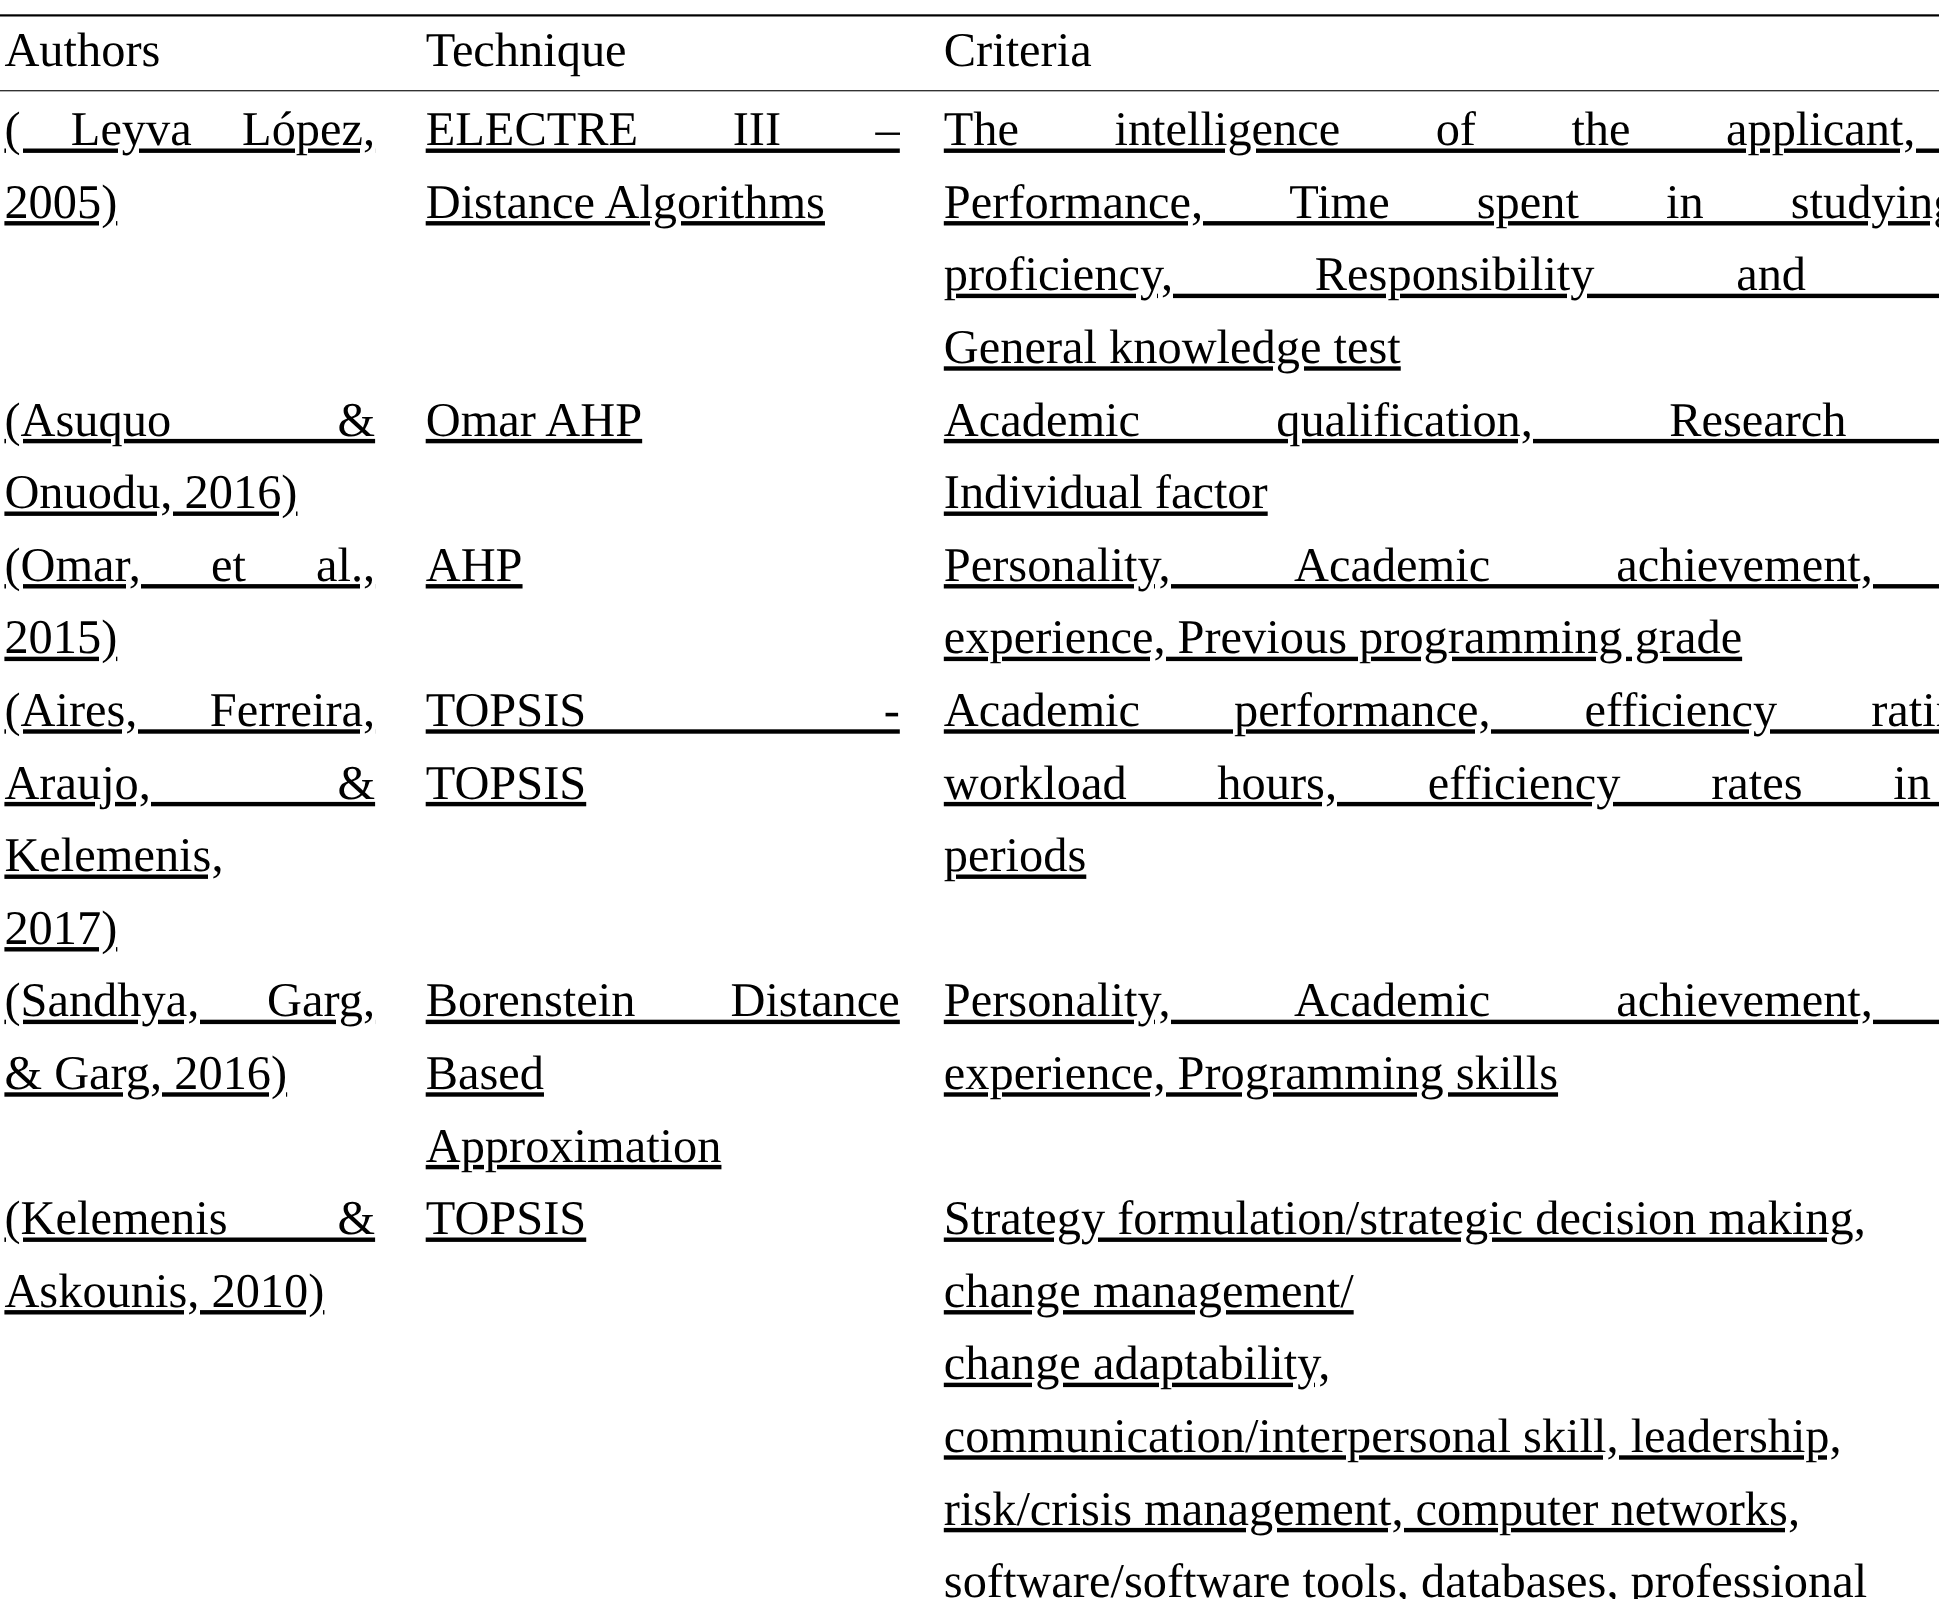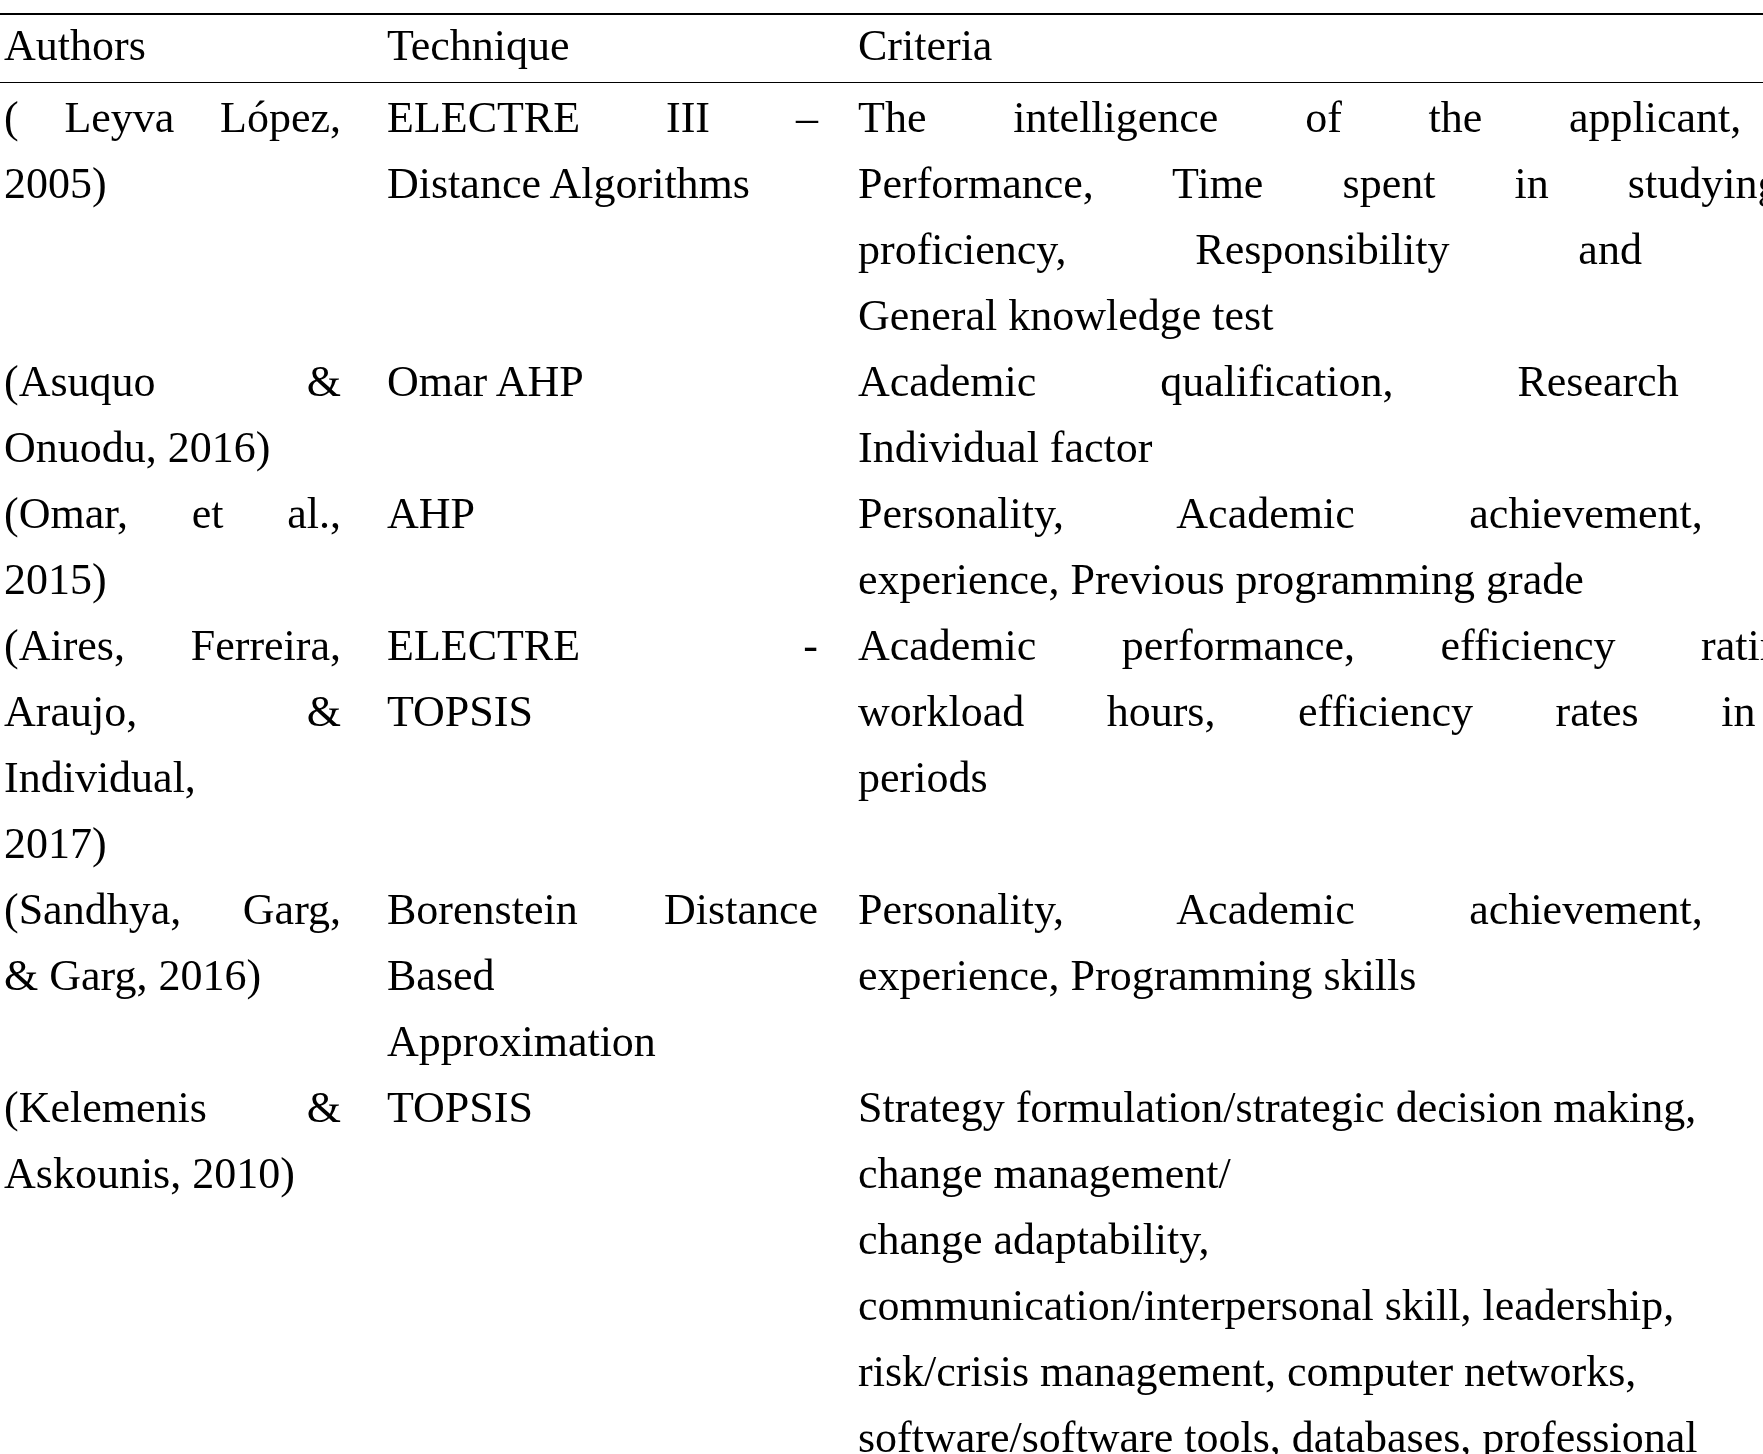--- a/index.html
+++ b/index.html
@@ -62,21 +62,21 @@
       line-height: 58px;
       padding-bottom: 2px;
     }
     col.c-authors { width: 383px; }
     col.c-technique { width: 471px; }
     col.c-criteria { width: 1146px; }
     td.authors, th.authors { padding-right: 46px !important; }
     td.technique, th.technique { padding-right: 40px !important; }
     td.criteria, th.criteria { padding-right: 0; }
     tbody tr:first-child td { padding-top: 0px; }
-    .line { display: block; }
+    .line { display: block; text-decoration: underline; }
     .just { text-align: justify; text-align-last: justify; }
   </style>
 </head>
 <body>
 
 <div class="page">
   <div class="rule-top"></div>
   <div class="rule-head"></div>
 
   <table class="lit">
@@ -136,25 +136,25 @@
         <td class="criteria">
           <span class="line just">Personality, Academic achievement, Teamwork</span>
           <span class="line">experience, Previous programming grade</span>
         </td>
       </tr>
 
       <tr>
         <td class="authors">
           <span class="line just">(Aires, Ferreira,</span>
           <span class="line just">Araujo, &amp;</span>
-          <span class="line">Individual,</span>
+          <span class="line">Kelemenis,</span>
           <span class="line">2017)</span>
         </td>
         <td class="technique">
-          <span class="line just">ELECTRE -</span>
+          <span class="line just">TOPSIS -</span>
           <span class="line">TOPSIS</span>
         </td>
         <td class="criteria">
           <span class="line just">Academic performance, efficiency rating during</span>
           <span class="line just">workload hours, efficiency rates in academic</span>
           <span class="line">periods</span>
         </td>
       </tr>
 
       <tr>

